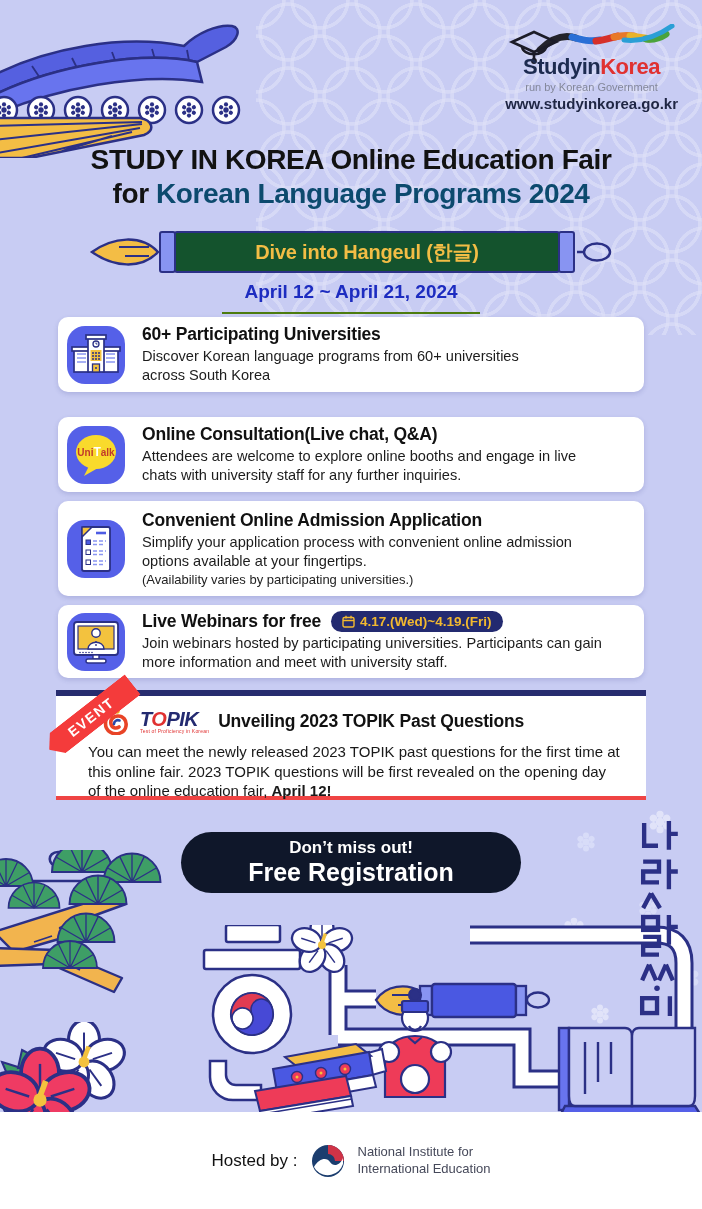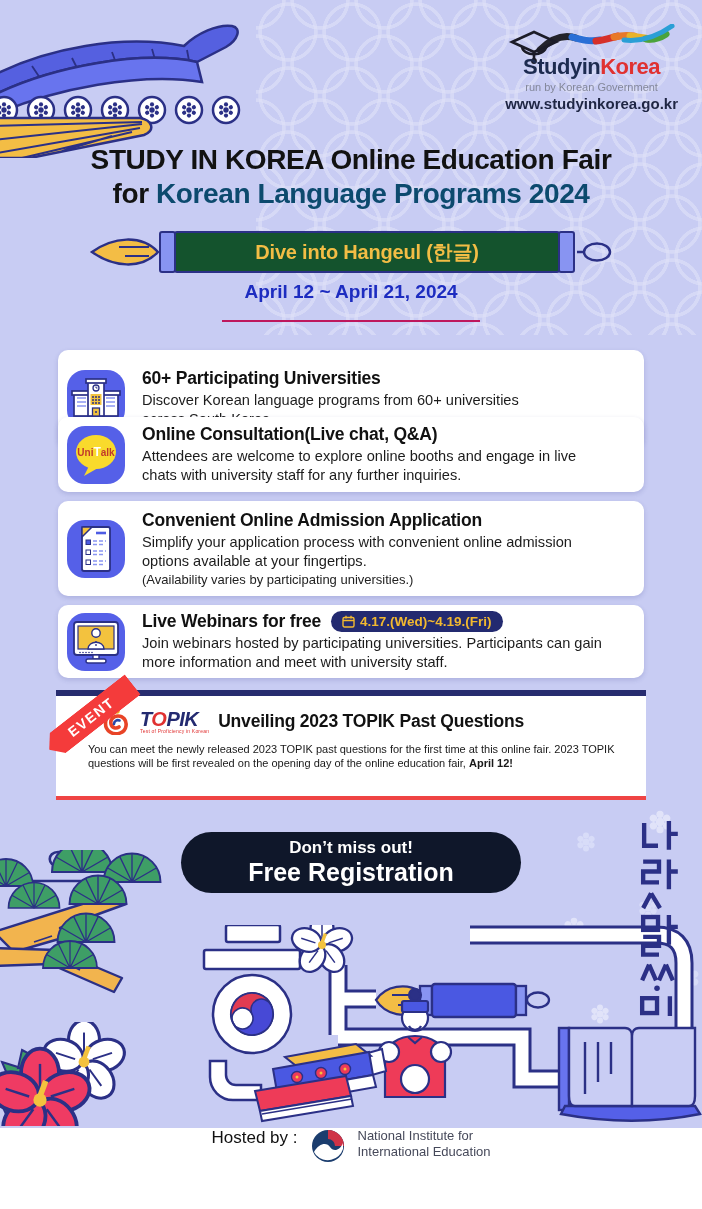--- a/index.html
+++ b/index.html
@@ -23,21 +23,21 @@
          font-size:28px;font-weight:800;letter-spacing:-.4px;color:#121212;line-height:1.23;}
   .title .hl{color:#0c4a6e;}
   
   .banner{left:50%;top:229px;transform:translateX(-50%);width:524px;height:46px;display:flex;align-items:center;z-index:3;}
   .banner .seg{width:17px;height:42px;background:#8894f2;border:2.5px solid #2b3086;border-radius:3px;box-sizing:border-box;}
   .banner .bodyBar{flex:1;height:42px;margin:0 -2px;background:#14532d;border:2.5px solid #2b3086;border-radius:3px;
      box-sizing:border-box;display:flex;align-items:center;justify-content:center;
      color:#f3bd45;font-size:20px;font-weight:800;letter-spacing:-.2px;}
   .date{left:0;top:281px;width:100%;text-align:center;z-index:3;}
   .date span{display:inline-block;color:#1d2cc0;font-size:19px;font-weight:800;
-     border-bottom:2px solid #be185d;padding:0 22px 17px;}
+     border-bottom:2px solid #4d7c0f;padding:0 22px 9px;}
   
   .card{left:58px;width:586px;background:#fff;border-radius:10px;z-index:3;
         display:flex;align-items:center;gap:17px;padding:8px 18px 8px 9px;box-sizing:border-box;
         box-shadow:0 2px 5px rgba(43,48,134,.18);}
   .tile{width:58px;height:58px;border-radius:18px;background:#5560e8;flex:none;}
   .cTitle{font-size:17.5px;font-weight:800;color:#111;letter-spacing:-.2px;}
   .cDesc{font-size:14.6px;color:#1c1c1c;line-height:1.27;margin-top:2px;}
   .cNote{font-size:13px;color:#222;margin-top:1px;}
   .titleRow{display:flex;gap:10px;}
   .badge{display:inline-flex;align-items:center;gap:5px;background:#232a70;border-radius:13px;
@@ -47,29 +47,29 @@
      border-top:6px solid #272c6f;border-bottom:4px solid #ef4444;padding:11px 24px 8px 32px;}
   .ribbon{position:absolute;left:-18px;top:8px;width:106px;height:26px;background:#f43b3b;color:#fff;
      font-weight:800;font-size:14px;letter-spacing:1.5px;display:flex;align-items:center;justify-content:center;
      transform:rotate(-38deg);clip-path:polygon(0 50%,11px 0,100% 0,100% 100%,11px 100%);}
   .evHead{display:flex;align-items:center;gap:9px;margin-left:14px;}
   .topik{display:flex;align-items:center;gap:12px;}
   .topikWord{font-size:20px;font-weight:800;font-style:italic;letter-spacing:-.5px;line-height:1;}
   .topikWord .t,.topikWord .pik{color:#232a70;} .topikWord .o{color:#e03131;}
   .topikSub{font-size:5px;color:#e03131;letter-spacing:.2px;margin-top:-1px;}
   .evHeading{font-size:17.5px;font-weight:800;color:#111;letter-spacing:-.2px;}
-  .evBody{margin:7px 0 0;font-size:11px;color:#191919;line-height:1.3;}
+  .evBody{margin:7px 0 0;font-size:15px;color:#191919;line-height:1.3;}
   
   .cta{left:50%;top:832px;transform:translateX(-50%);width:340px;height:61px;background:#0f172a;border:none;
      border-radius:31px;color:#fff;z-index:3;cursor:pointer;text-align:center;font-family:inherit;}
   .cta .l1{font-size:17px;font-weight:600;line-height:1.2;}
   .cta .l2{font-size:25px;font-weight:800;line-height:1.15;}
   
-  .footer{left:0;bottom:0;width:100%;height:81px;background:#fff;z-index:5;
-     display:flex;justify-content:center;gap:12px;}
+  .footer{left:0;bottom:0;width:100%;height:97px;background:#fff;z-index:5;
+     display:flex;align-items:center;justify-content:center;gap:12px;}
   .hosted{font-size:17px;color:#111;}
   .org{font-size:13px;color:#46495a;line-height:1.25;}
 </style>
 </head>
 <body>
 
 <div class="page">
 
   <svg width="0" height="0" style="position:absolute">
     <defs>
@@ -195,21 +195,21 @@
     <div class="bodyBar">Dive into Hangeul (한글)</div>
     <div class="seg"></div>
     <svg width="38" height="46" viewBox="0 0 38 46">
       <path d="M2,23 H9" stroke="#2b3086" stroke-width="2.5"></path>
       <ellipse cx="22" cy="23" rx="13" ry="8.5" fill="none" stroke="#2b3086" stroke-width="2.5"></ellipse>
     </svg>
   </div>
 
   <div class="abs date"><span>April 12 ~ April 21, 2024</span></div>
 
-  <div class="abs card" style="top:350px;height:97px">
+  <div class="abs card" style="top:317px;height:75px">
     <div class="tile">
       <svg width="58" height="58" viewBox="0 0 58 58">
         <rect x="7" y="24" width="15" height="22" fill="#fff" stroke="#2b3086" stroke-width="1.7"></rect>
         <rect x="36" y="24" width="15" height="22" fill="#fff" stroke="#2b3086" stroke-width="1.7"></rect>
         <rect x="5" y="21" width="19" height="4" fill="#fff" stroke="#2b3086" stroke-width="1.7"></rect>
         <rect x="34" y="21" width="19" height="4" fill="#fff" stroke="#2b3086" stroke-width="1.7"></rect>
         <rect x="21" y="12" width="16" height="34" fill="#fff" stroke="#2b3086" stroke-width="1.7"></rect>
         <rect x="19" y="9" width="20" height="4" fill="#fff" stroke="#2b3086" stroke-width="1.7"></rect>
         <circle cx="29" cy="18" r="3" fill="#fff" stroke="#2b3086" stroke-width="1.3"></circle>
         <path d="M29,16.5 V18 L30.5,18" stroke="#2b3086" stroke-width="1" fill="none"></path>

